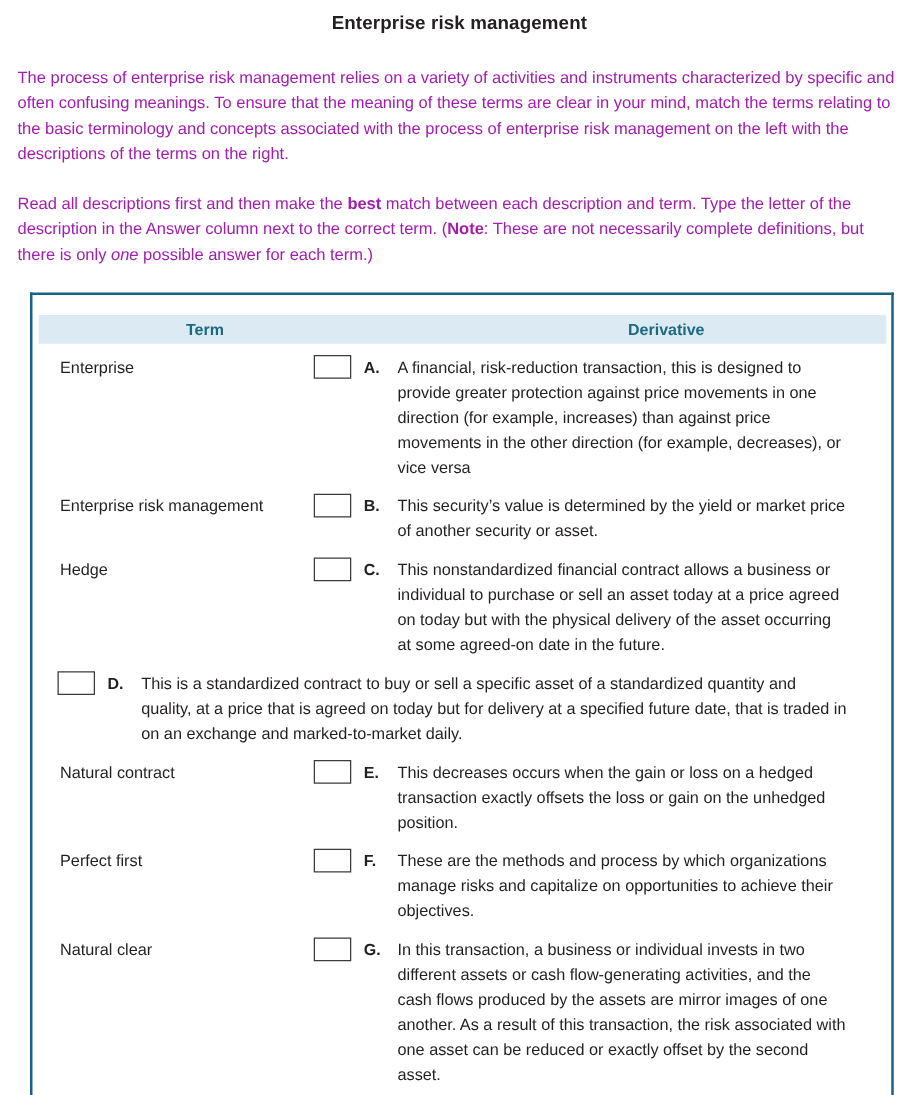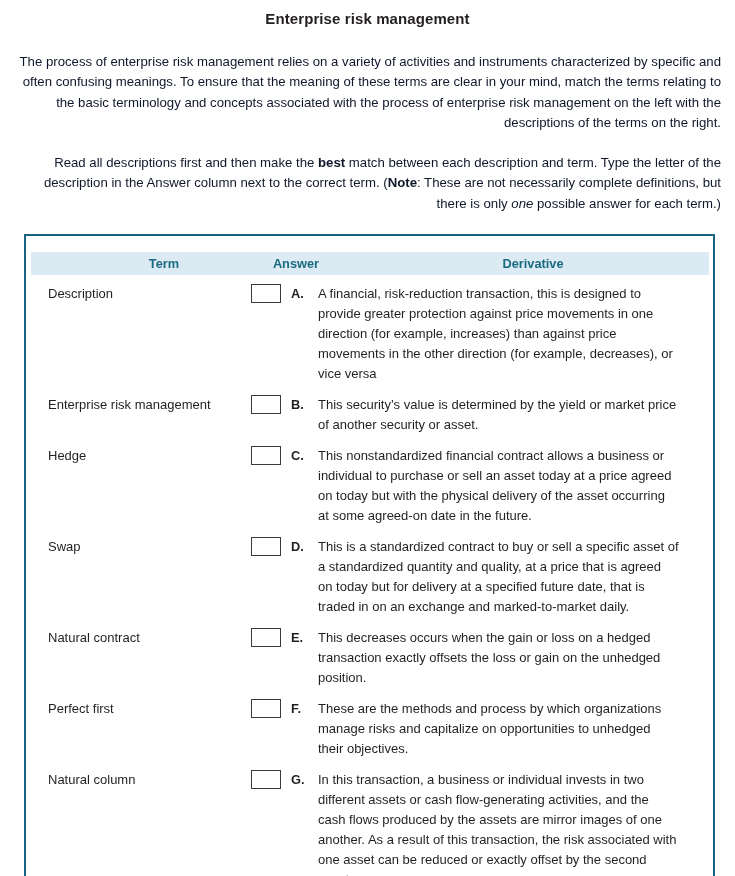--- a/index.html
+++ b/index.html
@@ -33,22 +33,22 @@
     padding-top: 10px;
     letter-spacing: 0.1px;
   }
 
   
   .intro {
     margin: 0;
     padding: 0 14px 0 14px;
     font-size: 13.2px;
     line-height: 20.3px;
-    color: #0f172a;
-    text-align: right;
+    color: #a21caf;
+    text-align: left;
   }
   .intro.first { padding-top: 25px; }
   .intro.second { padding-top: 20px; }
   .intro b { font-weight: bold; }
   .intro i { font-style: italic; }
 
   
   .match-table {
     position: absolute;
     left: 24px;
@@ -154,27 +154,26 @@
   <h1 class="page-title">Enterprise risk management</h1>
 
   <p class="intro first">The process of enterprise risk management relies on a variety of activities and instruments characterized by specific and often confusing meanings. To ensure that the meaning of these terms are clear in your mind, match the terms relating to the basic terminology and concepts associated with the process of enterprise risk management on the left with the descriptions of the terms on the right.</p>
 
   <p class="intro second"><span>Read all descriptions first and then make the </span><b>best</b><span> match between each description and term. Type the letter of the description in the Answer column next to the correct term. (</span><b>Note</b><span>: These are not necessarily complete definitions, but there is only </span><i>one</i><span> possible answer for each term.)</span></p>
 
   <div class="match-table">
 
     <div class="thead">
       <div class="th th-term">Term</div>
-      <div class="th th-answer">Answer</div>
       <div class="th th-description">Derivative</div>
     </div>
 
     <div class="tbody">
         <div class="row">
-          <div class="cell-term">Description</div>
+          <div class="cell-term">Enterprise</div>
           <div class="cell-answer">
             <input type="text" class="answer-box" placeholder="" style="">
           </div>
           <div class="cell-letter">A.</div>
           <div class="cell-desc">A financial, risk-reduction transaction, this is designed to provide greater protection against price movements in one direction (for example, increases) than against price movements in the other direction (for example, decreases), or vice versa</div>
         </div>
         <div class="row">
           <div class="cell-term">Enterprise risk management</div>
           <div class="cell-answer">
             <input type="text" class="answer-box" placeholder="" style="">
@@ -184,45 +183,44 @@
         </div>
         <div class="row">
           <div class="cell-term">Hedge</div>
           <div class="cell-answer">
             <input type="text" class="answer-box" placeholder="" style="">
           </div>
           <div class="cell-letter">C.</div>
           <div class="cell-desc">This nonstandardized financial contract allows a business or individual to purchase or sell an asset today at a price agreed on today but with the physical delivery of the asset occurring at some agreed-on date in the future.</div>
         </div>
         <div class="row">
-          <div class="cell-term">Swap</div>
           <div class="cell-answer">
             <input type="text" class="answer-box" placeholder="" style="">
           </div>
           <div class="cell-letter">D.</div>
           <div class="cell-desc">This is a standardized contract to buy or sell a specific asset of a standardized quantity and quality, at a price that is agreed on today but for delivery at a specified future date, that is traded in on an exchange and marked-to-market daily.</div>
         </div>
         <div class="row">
           <div class="cell-term">Natural contract</div>
           <div class="cell-answer">
             <input type="text" class="answer-box" placeholder="" style="">
           </div>
           <div class="cell-letter">E.</div>
           <div class="cell-desc">This decreases occurs when the gain or loss on a hedged transaction exactly offsets the loss or gain on the unhedged position.</div>
         </div>
         <div class="row">
           <div class="cell-term">Perfect first</div>
           <div class="cell-answer">
             <input type="text" class="answer-box" placeholder="" style="">
           </div>
           <div class="cell-letter">F.</div>
-          <div class="cell-desc">These are the methods and process by which organizations manage risks and capitalize on opportunities to unhedged their objectives.</div>
-        </div>
-        <div class="row">
-          <div class="cell-term">Natural column</div>
+          <div class="cell-desc">These are the methods and process by which organizations manage risks and capitalize on opportunities to achieve their objectives.</div>
+        </div>
+        <div class="row">
+          <div class="cell-term">Natural clear</div>
           <div class="cell-answer">
             <input type="text" class="answer-box" placeholder="" style="">
           </div>
           <div class="cell-letter">G.</div>
           <div class="cell-desc">In this transaction, a business or individual invests in two different assets or cash flow-generating activities, and the cash flows produced by the assets are mirror images of one another. As a result of this transaction, the risk associated with one asset can be reduced or exactly offset by the second asset.</div>
         </div>
       </div>
 
   </div>
 

